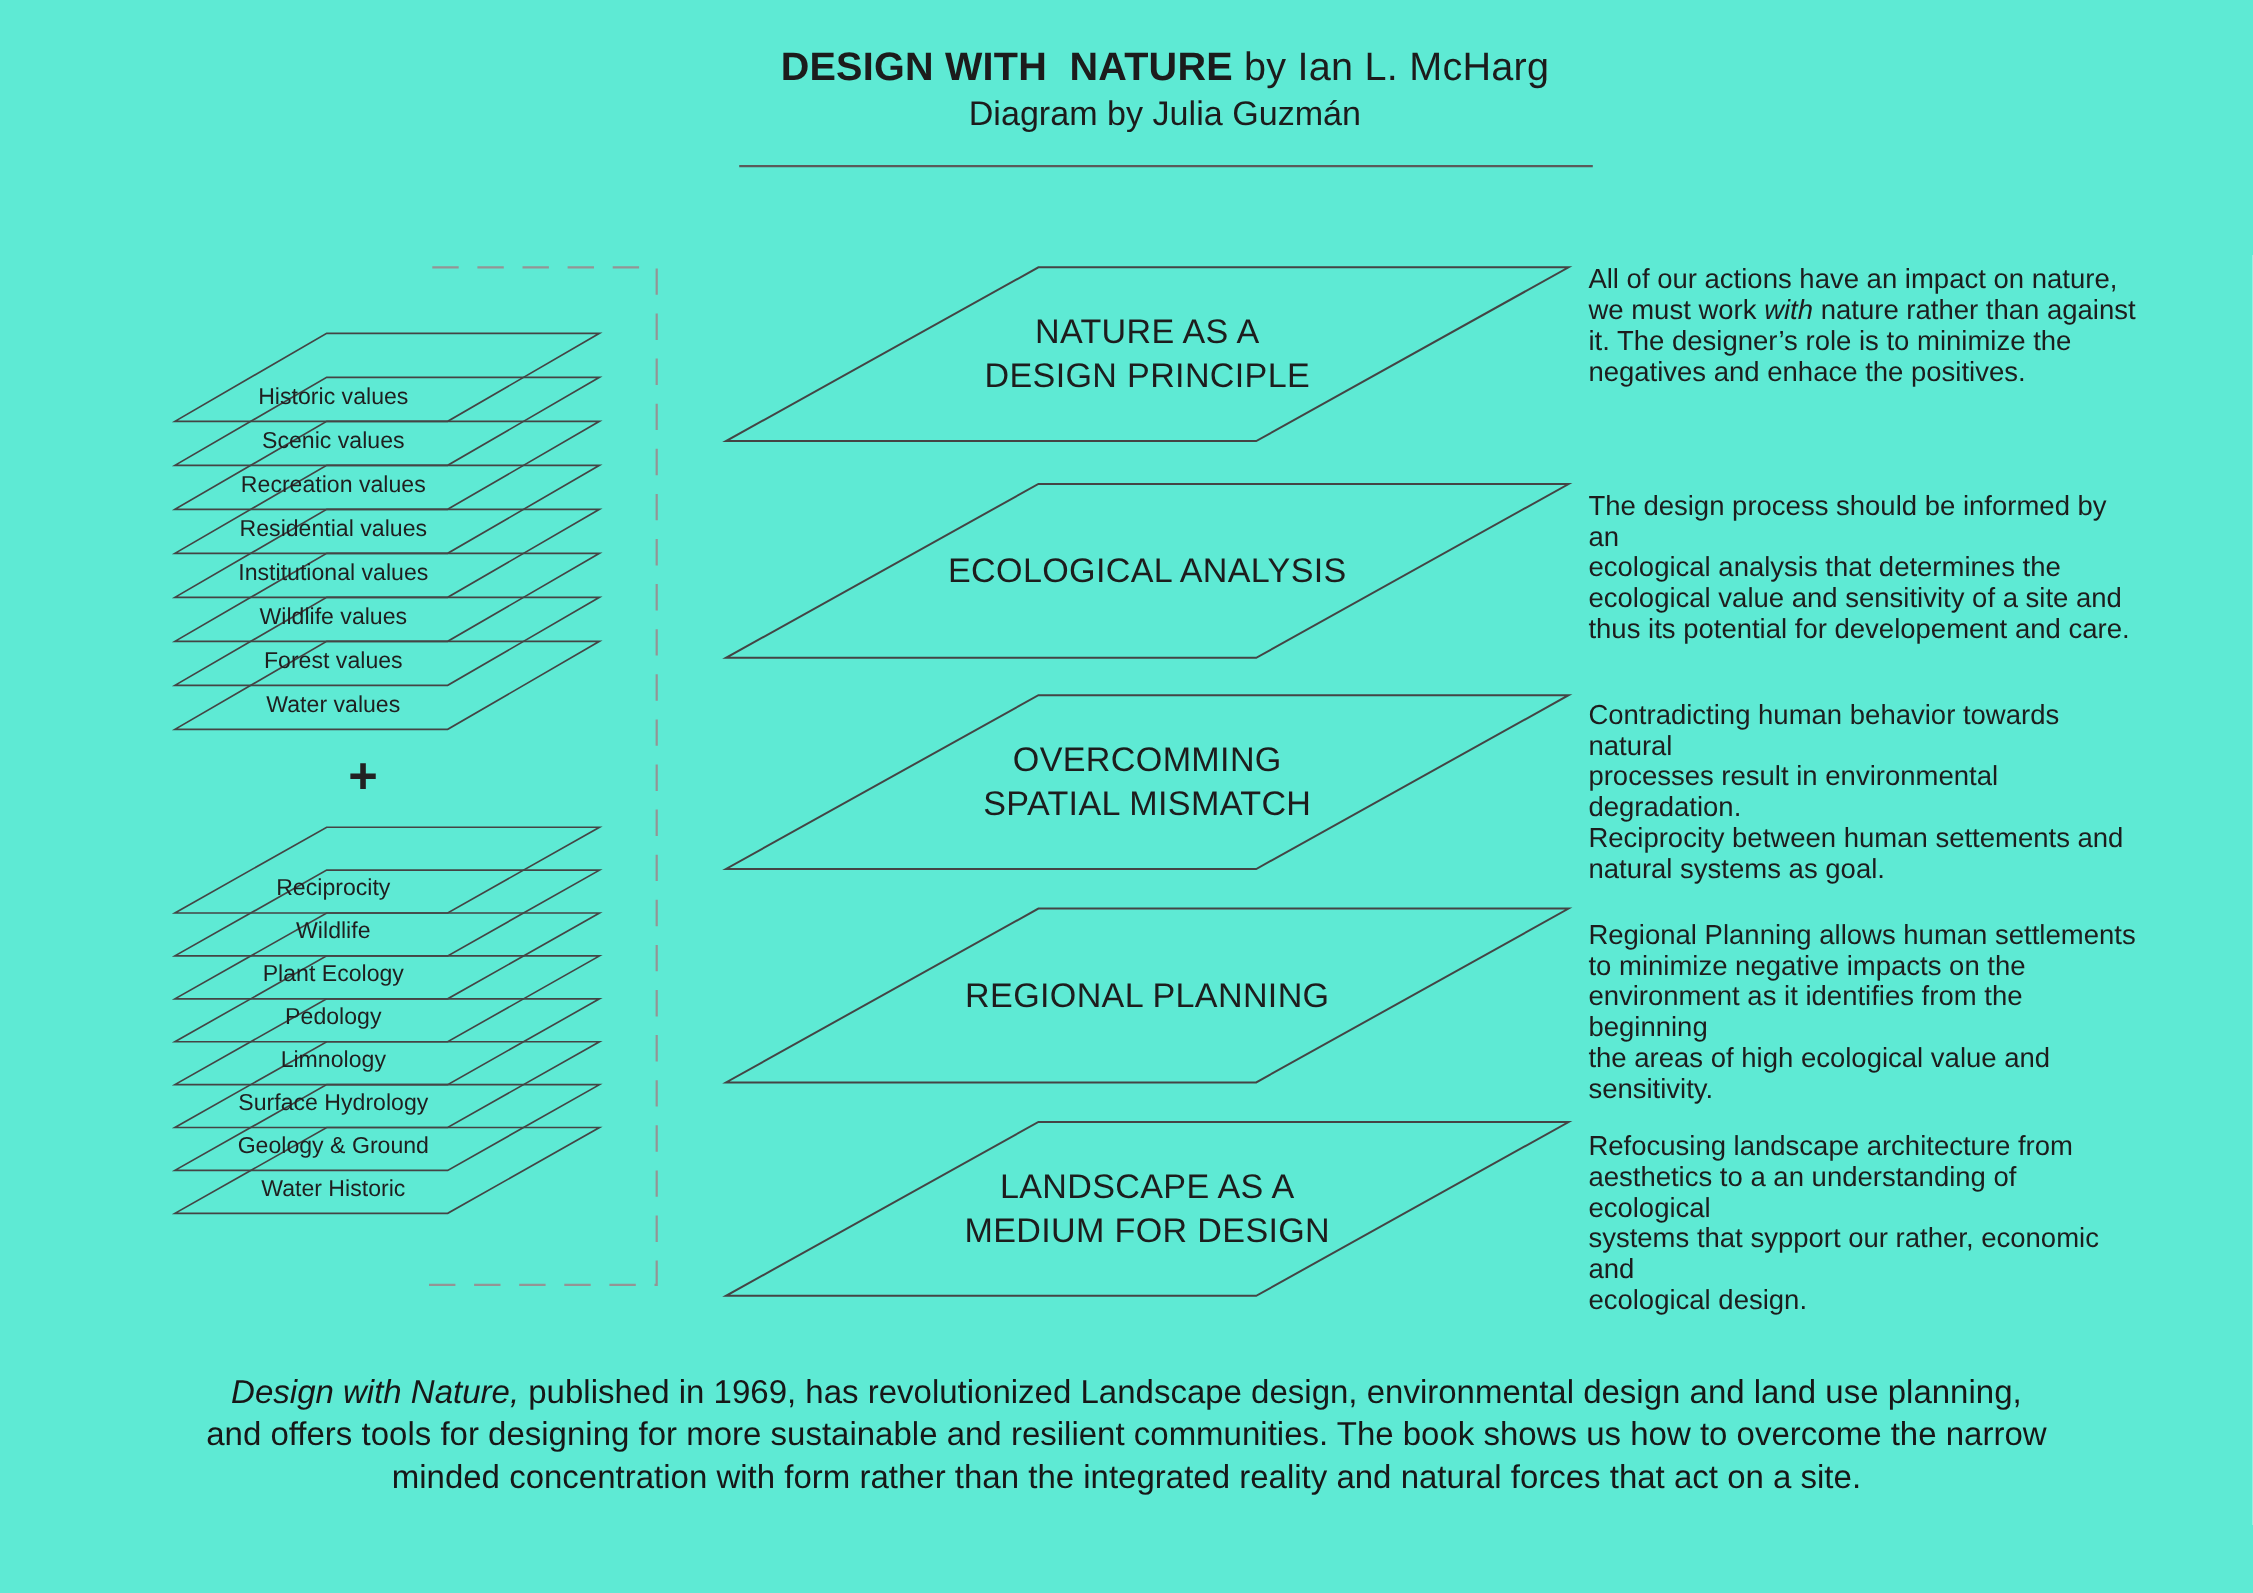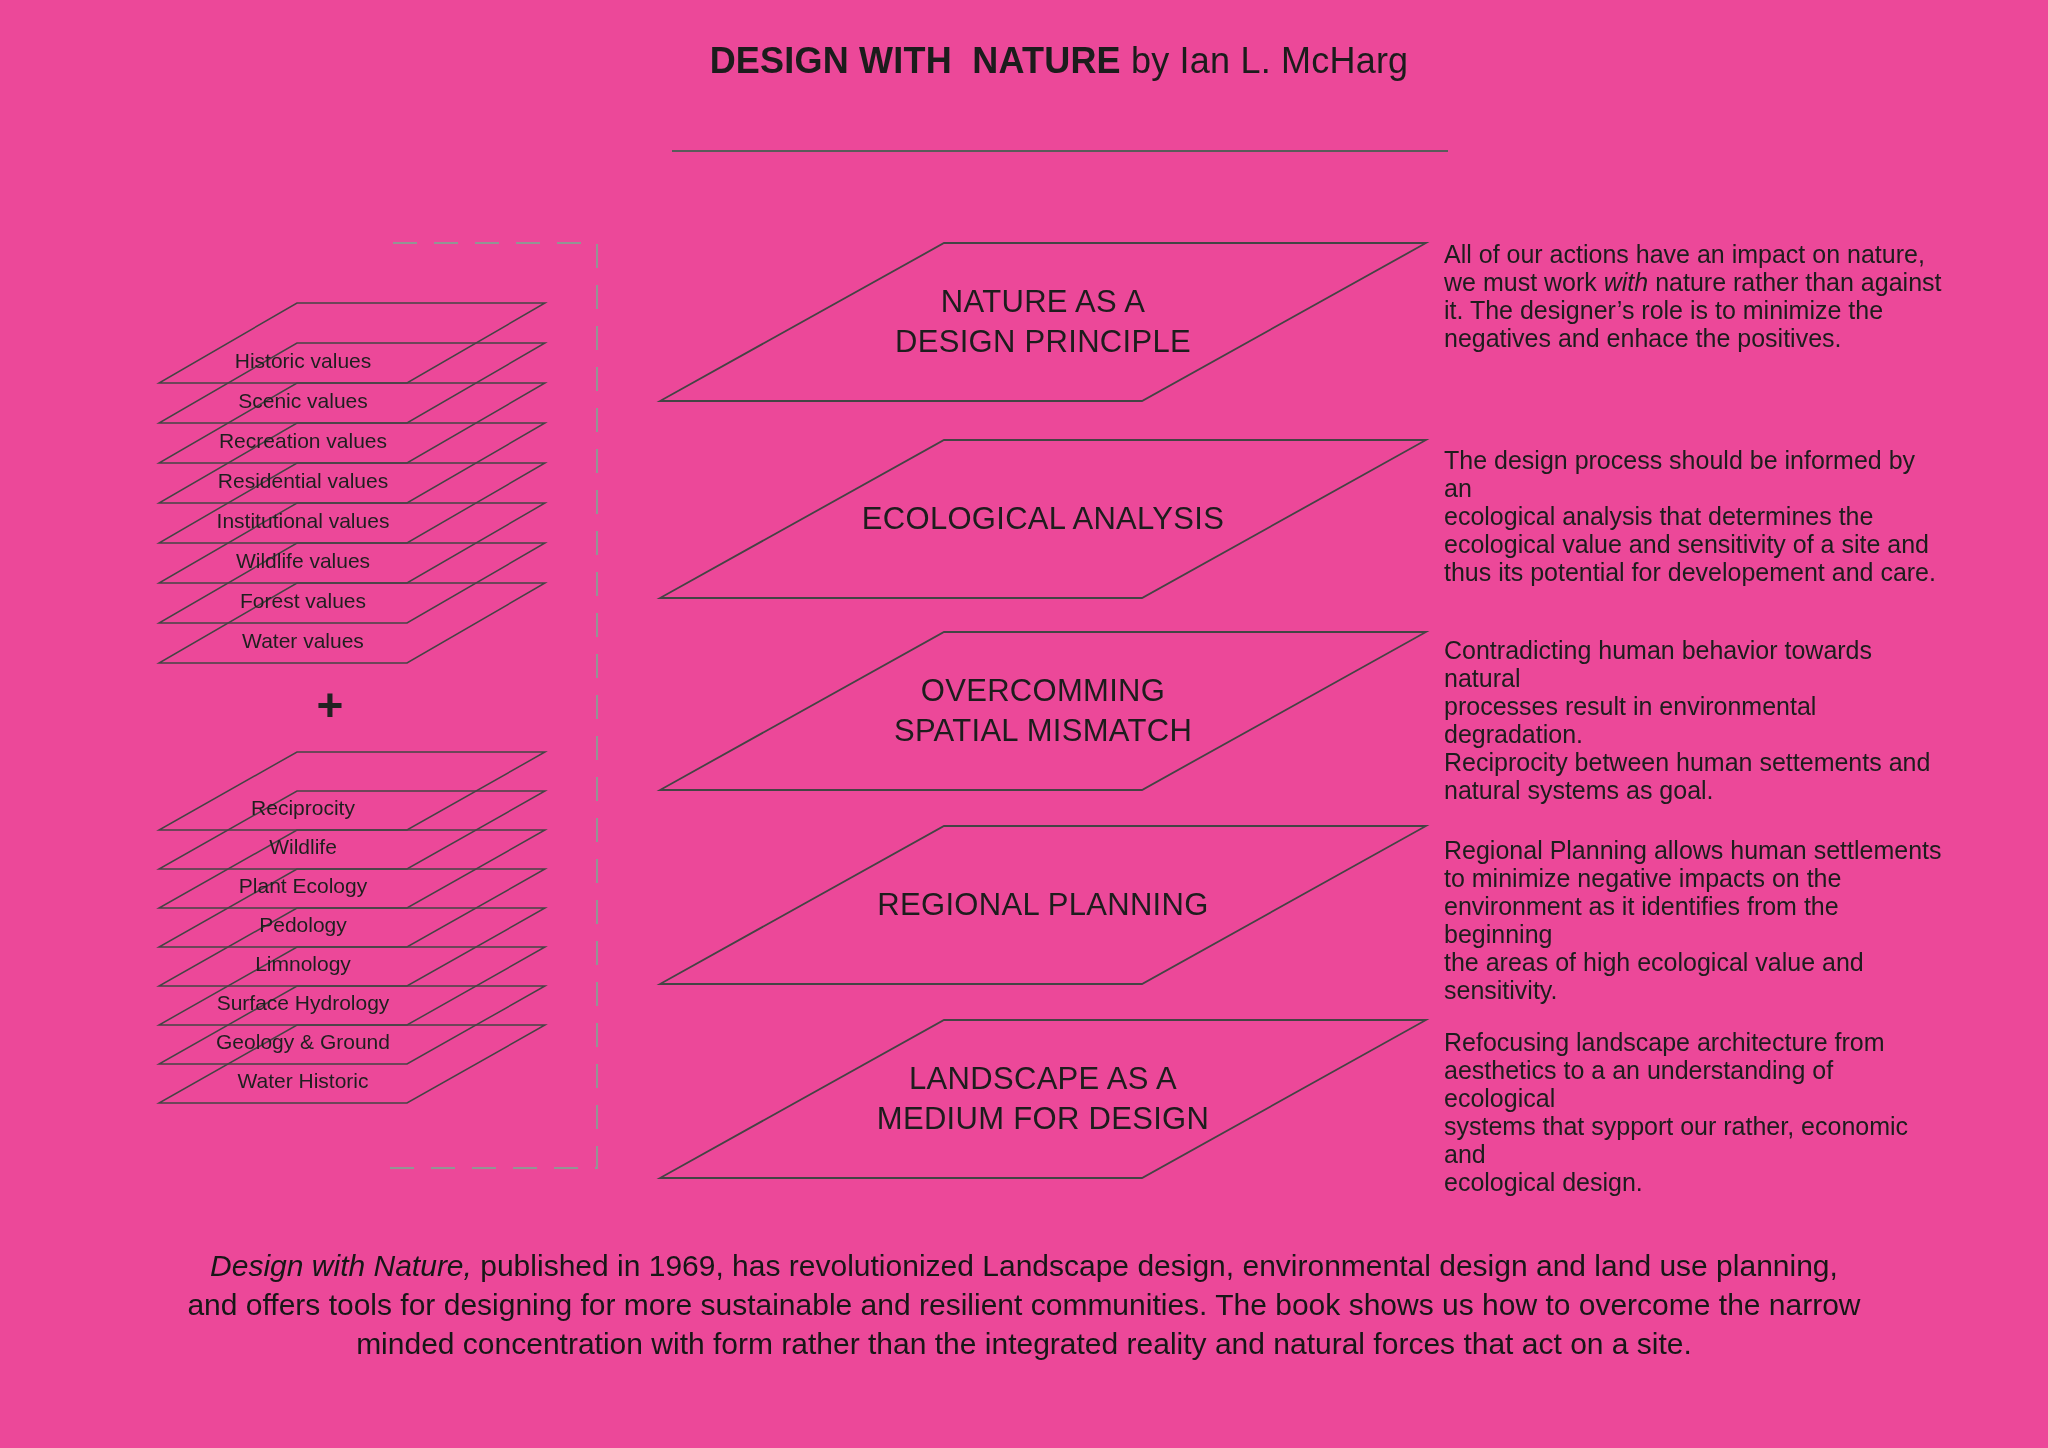--- a/index.html
+++ b/index.html
@@ -1,20 +1,20 @@
 <!DOCTYPE html>
 <html><head>
 <meta charset="utf-8">
 <style>
   html, body { margin: 0; padding: 0; background: #ffffff; }
   #canvas {
     position: relative;
     width: 2048px;
     height: 1448px;
-    background: #ec4899;
+    background: #5eead4;
     font-family: "Liberation Sans", sans-serif;
     color: #1c1c1c;
     overflow: hidden;
   }
   #lineart { position: absolute; left: 0; top: 0; }
   .title {
     position: absolute; left: 70px; top: 40px; width: 1978px;
     text-align: center; font-size: 36px; white-space: pre-wrap;
     letter-spacing: 0.2px;
   }
@@ -80,20 +80,21 @@
     <g id="concepts-g">
         <polygon points="660,401 1142,401 1426,243 944,243" fill="none" stroke="#444444" stroke-width="1.8"></polygon>
         <polygon points="660,598 1142,598 1426,440 944,440" fill="none" stroke="#444444" stroke-width="1.8"></polygon>
         <polygon points="660,790 1142,790 1426,632 944,632" fill="none" stroke="#444444" stroke-width="1.8"></polygon>
         <polygon points="660,984 1142,984 1426,826 944,826" fill="none" stroke="#444444" stroke-width="1.8"></polygon>
         <polygon points="660,1178 1142,1178 1426,1020 944,1020" fill="none" stroke="#444444" stroke-width="1.8"></polygon>
       </g>
   </svg>
 
   <div class="title"><span class="t-bold">DESIGN WITH  NATURE</span><span> by Ian L. McHarg</span></div>
+  <div class="subtitle">Diagram by Julia Guzmán</div>
 
   <div id="stack1-labels">
       <div class="slabel" style="left: 168px; top: 348px;">Historic values</div>
       <div class="slabel" style="left: 168px; top: 388px;">Scenic values</div>
       <div class="slabel" style="left: 168px; top: 428px;">Recreation values</div>
       <div class="slabel" style="left: 168px; top: 468px;">Residential values</div>
       <div class="slabel" style="left: 168px; top: 508px;">Institutional values</div>
       <div class="slabel" style="left: 168px; top: 548px;">Wildlife values</div>
       <div class="slabel" style="left: 168px; top: 588px;">Forest values</div>
       <div class="slabel" style="left: 168px; top: 628px;">Water values</div>

